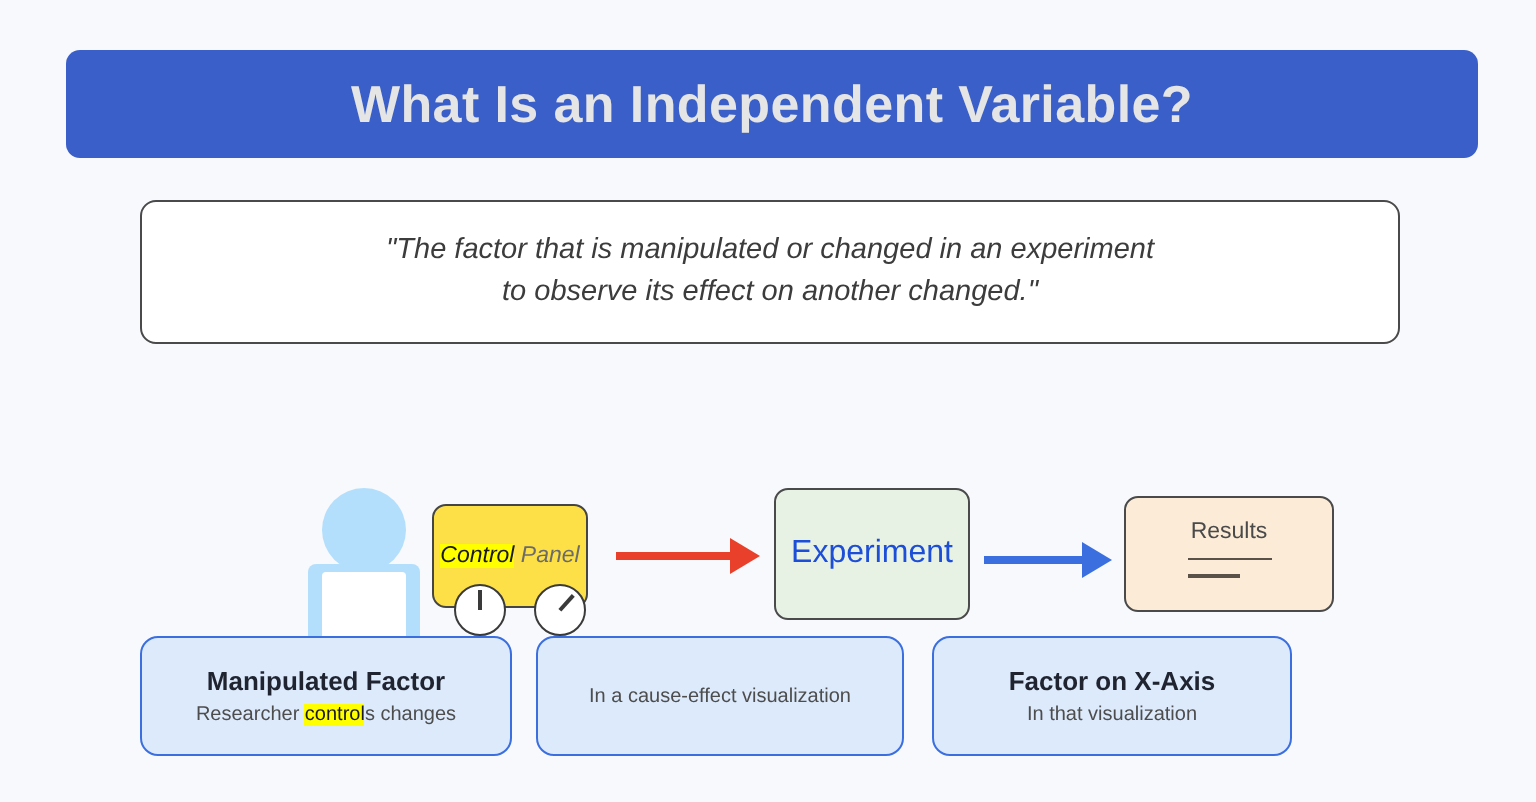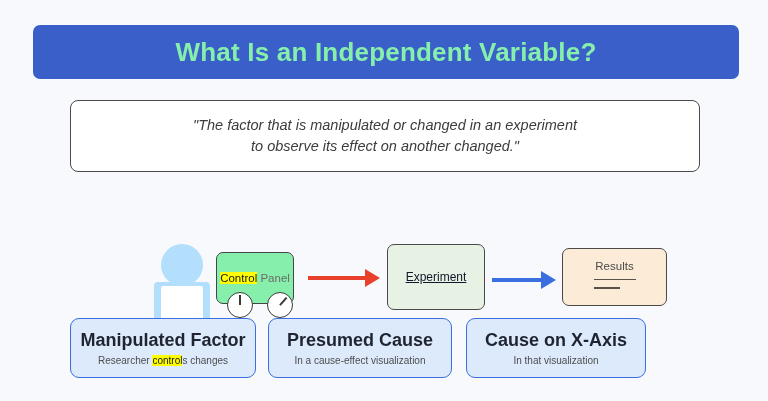--- a/index.html
+++ b/index.html
@@ -28,21 +28,21 @@
     top: 25px;
     width: 706px;
     height: 54px;
     background: #3a5fc8;
     border-radius: 7px;
     display: flex;
     align-items: center;
     justify-content: center;
   }
   .title-text {
-    color: #86efac;
+    color: #e5e5e5;
     font-size: 26px;
     font-weight: bold;
     letter-spacing: 0.2px;
     white-space: nowrap;
   }
 
   
   .quote-box {
     position: absolute;
     left: 70px;
@@ -111,27 +111,28 @@
     border-radius: 2px;
   }
 
   
   .control-panel {
     position: absolute;
     left: 216px;
     top: 22px;
     width: 78px;
     height: 52px;
-    background: #86efac;
+    background: #fde047;
     border: 1.6px solid #454545;
     border-radius: 7px;
     box-sizing: border-box;
     display: flex;
     align-items: center;
     justify-content: center;
+    font-style: italic;
   }
   .panel-label {
     font-size: 11.5px;
     color: #6b6b6b;
     white-space: nowrap;
   }
   .hl {
     background: #ffff00;
     color: #1a1a1a;
   }
@@ -191,23 +192,22 @@
     height: 66px;
     background: #e7f1e4;
     border: 1.6px solid #4a4a4a;
     border-radius: 7px;
     box-sizing: border-box;
     display: flex;
     align-items: center;
     justify-content: center;
   }
   .experiment-label {
-    font-size: 12px;
-    color: #0f172a;
-    text-decoration: underline;
+    font-size: 16px;
+    color: #1d4ed8;
   }
 
   
   .results-box {
     position: absolute;
     left: 562px;
     top: 18px;
     width: 105px;
     height: 58px;
     background: #fbebd7;
@@ -249,21 +249,21 @@
     box-sizing: border-box;
     display: flex;
     flex-direction: column;
     align-items: center;
     justify-content: center;
   }
   .card-1 { left: 70px;  width: 186px; }
   .card-2 { left: 268px; width: 184px; }
   .card-3 { left: 466px; width: 180px; }
   .card-title {
-    font-size: 18px;
+    font-size: 13px;
     font-weight: bold;
     color: #1f2430;
     margin-bottom: 4px;
     white-space: nowrap;
   }
   .card-sub {
     font-size: 10px;
     color: #4d4d4d;
     white-space: nowrap;
   }
@@ -323,24 +323,23 @@
   </div>
 
   <div class="cards">
 
     <div class="card card-1">
       <div class="card-title">Manipulated Factor</div>
       <div class="card-sub"><span>Researcher </span><span class="hl">control</span><span>s changes</span></div>
     </div>
 
     <div class="card card-2">
-      <div class="card-title">Presumed Cause</div>
       <div class="card-sub">In a cause-effect visualization</div>
     </div>
 
     <div class="card card-3">
-      <div class="card-title">Cause on X-Axis</div>
+      <div class="card-title">Factor on X-Axis</div>
       <div class="card-sub">In that visualization</div>
     </div>
 
   </div>
 
 </div>
 
 </body></html>

